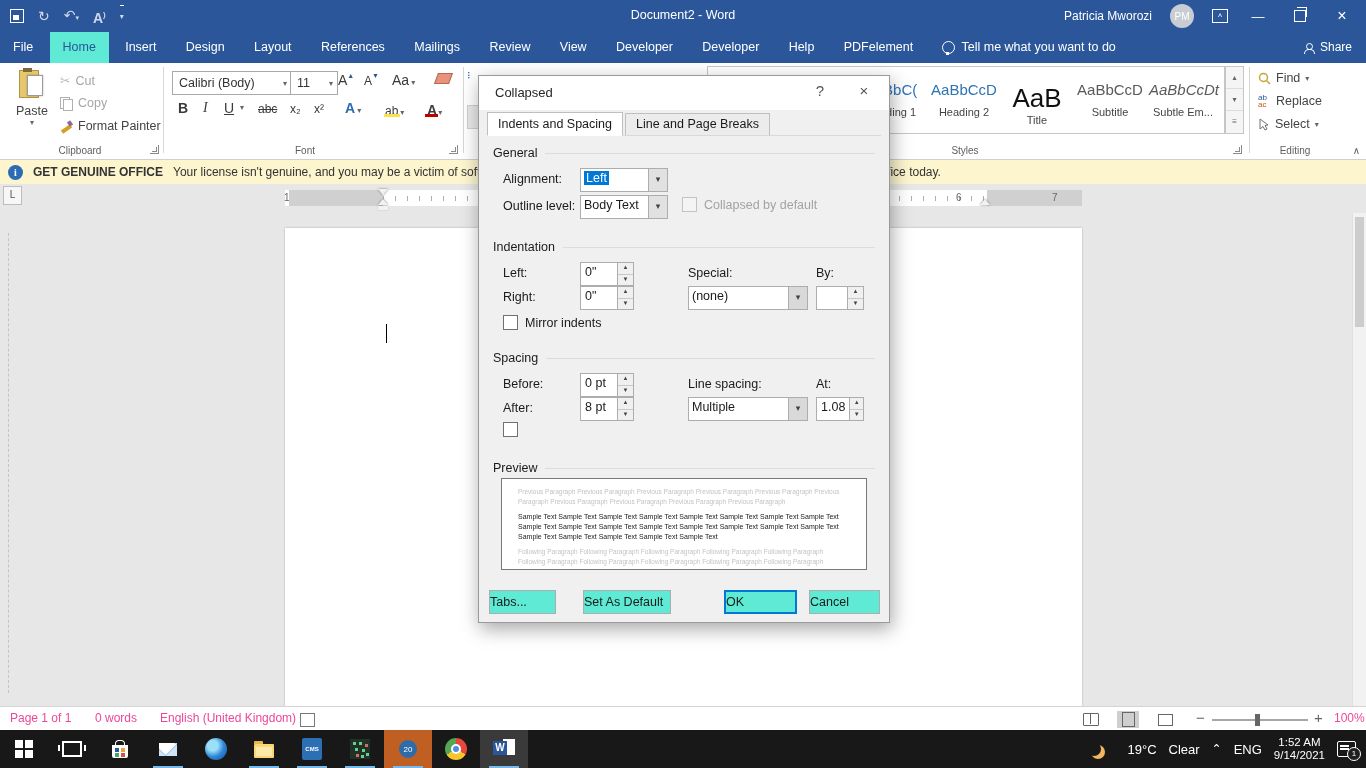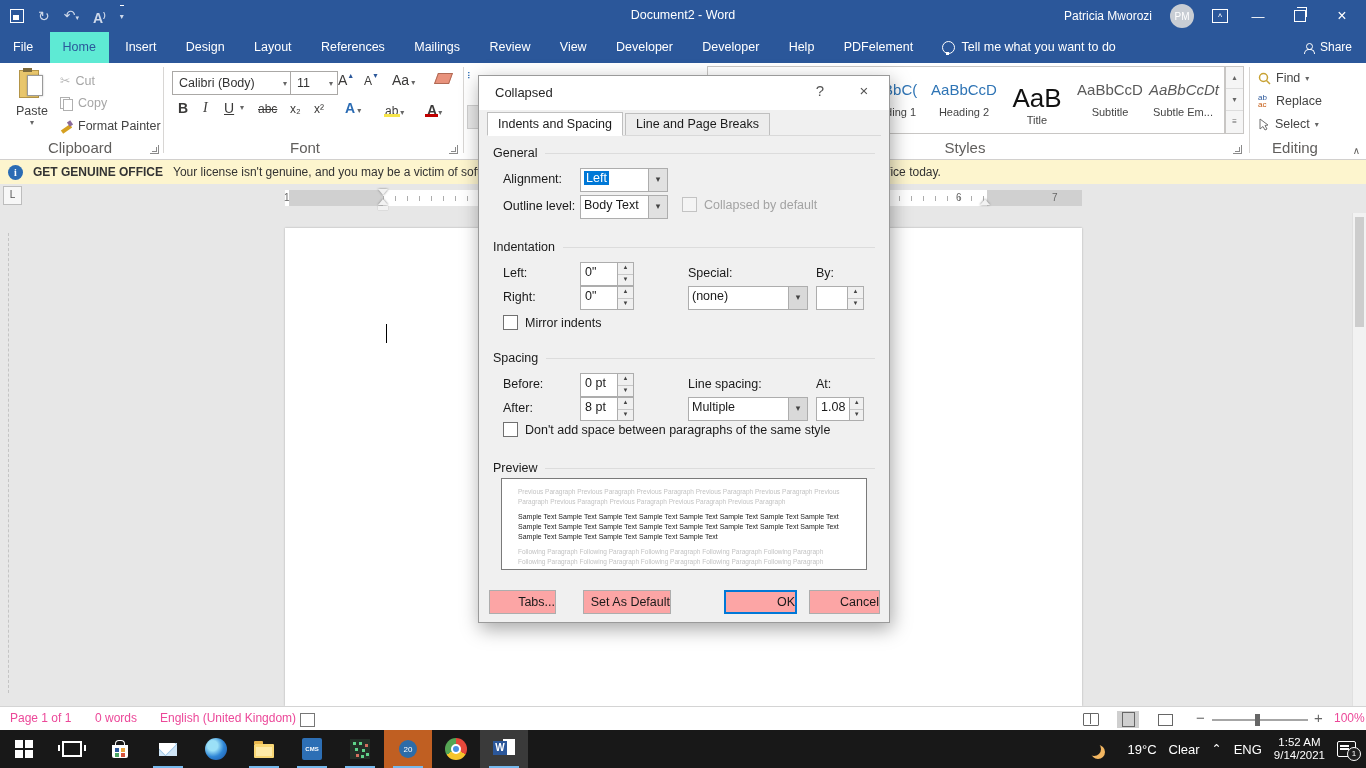--- a/index.html
+++ b/index.html
@@ -26,21 +26,21 @@
   .tellme{display:inline-flex;align-items:center;gap:7px;color:#fff;line-height:31px;padding:0 12px;font-size:12.5px}
   .bulb{width:11px;height:11px;border:1.5px solid #fff;border-radius:50%;position:relative}
   .bulb:after{content:"";position:absolute;left:3px;top:10px;width:3px;height:3px;background:#fff}
   .share{position:absolute;right:14px;top:0;color:#fff;line-height:31px;display:flex;gap:6px;align-items:center}
   .person{width:10px;height:10px;position:relative}
   .person:before{content:"";position:absolute;left:2px;top:0;width:5px;height:5px;border:1px solid #fff;border-radius:50%}
   .person:after{content:"";position:absolute;left:0;top:6px;width:9px;height:4px;border:1px solid #fff;border-bottom:none;border-radius:5px 5px 0 0}
   
   .ribbon{position:absolute;left:0;top:63px;width:1366px;height:96px;background:#fff;border-bottom:1px solid #d2d0ce}
   .gdiv{position:absolute;top:4px;height:86px;width:1px;background:#d8d6d4}
-  .glabel{position:absolute;bottom:3px;font-size:15px;color:#605e5c;text-align:center}
+  .glabel{position:absolute;bottom:3px;font-size:10px;color:#605e5c;text-align:center}
   .launcher{position:absolute;bottom:5px;width:8px;height:8px;border-right:1px solid #8a8a8a;border-bottom:1px solid #8a8a8a}
   .launcher:after{content:"";position:absolute;right:1px;bottom:1px;width:4px;height:4px;border-right:1px solid #8a8a8a;border-bottom:1px solid #8a8a8a;transform:rotate(-0deg)}
   .rbtn{font-size:12.5px;color:#444;display:flex;align-items:center;gap:5px}
   .dis{color:#a6a6a6}
   .combo{position:absolute;height:22px;border:1px solid #aaa8a6;background:#fff;display:flex;align-items:center;font-size:12.5px;color:#333;padding-left:6px;justify-content:space-between}
   .car{color:#666;font-size:8px;padding:0 4px}
   .fbtn{position:absolute;font-size:14px;color:#3b3a39}
   .bar{display:inline-block;width:14px;height:3px;vertical-align:-2px;margin-left:-15px}
   .stile{position:absolute;top:4px;width:68px;height:60px;text-align:center}
   .stile .samp{font-size:15px;margin-top:10px;white-space:nowrap}
@@ -100,21 +100,21 @@
   .spin .btns{width:15px;border-left:1px solid #adadad;display:flex;flex-direction:column}
   .spin .btns span{flex:1;background:#f0f0f0;font-size:6px;line-height:9px;text-align:center;color:#444}
   .spin .btns span + span{border-top:1px solid #c8c8c8}
   .chk{position:absolute;display:flex;align-items:center;gap:7px;font-size:12.5px}
   .box{width:13px;height:13px;border:1px solid #707070;background:#fff}
   .chk.grayed{color:#a3a3a3}.chk.grayed .box{border-color:#c3c3c3;background:#f4f4f4}
   .pbox{position:absolute;left:22px;right:22px;top:402px;height:92px;background:#fff;border:1px solid #7a7a7a;overflow:hidden;padding:8px 16px;box-sizing:border-box}
   .pgray{color:#c3c3c3;font-size:6.5px;line-height:10px}
   .pblack{color:#1a1a1a;font-size:7px;line-height:10px;margin-top:5px}
   .pgray.f{margin-top:5px}
-  .dbtn{position:absolute;top:514px;height:24px;background:#fca5a5;border:1px solid #adadad;font-size:12.5px;color:#1a1a1a;text-align:right;line-height:22px;box-sizing:border-box}
+  .dbtn{position:absolute;top:514px;height:24px;background:#5eead4;border:1px solid #adadad;font-size:12.5px;color:#1a1a1a;text-align:left;line-height:22px;box-sizing:border-box}
   .dbtn.def{border:2px solid #0078d7;line-height:20px}
   
   .status{position:absolute;left:0;top:706px;width:1366px;height:24px;background:#fff;border-top:1px solid #d4d4d4;color:#444}
   .status .it{position:absolute;top:4px;font-size:12px;color:#ec4899}
   .vicon{position:absolute;top:4px;width:22px;height:17px;text-align:center}
   .vicon .pg{display:inline-block;width:11px;height:13px;border:1px solid #666;margin-top:1px}
   .vicon.sel{background:#cfcfcf}
   .book{display:inline-block;width:14px;height:11px;border:1px solid #666;border-radius:1px;position:relative;margin-top:2px}
   .book:after{content:"";position:absolute;left:6px;top:0;width:1px;height:10px;background:#666}
   .ztrack{position:absolute;top:12px;height:2px;background:#a6a6a6}
@@ -452,21 +452,20 @@
     </div>
     <div class="spin" style="left:337px;top:321px;width:46px">
       <span class="val">1.08</span>
       <span class="btns">
           <span>▲</span>
           <span>▼</span>
         </span>
     </div>
     <div class="chk" style="left:24px;top:346px">
       <span class="box"></span>
-      <span>Don't add space between paragraphs of the same style</span>
     </div>
 
     <div class="sect" style="top:385px">
       <span>Preview</span>
         <span class="hr"></span>
     </div>
     <div class="pbox">
       <div class="pgray">Previous Paragraph Previous Paragraph Previous Paragraph Previous Paragraph Previous Paragraph Previous Paragraph Previous Paragraph Previous Paragraph Previous Paragraph Previous Paragraph</div>
       <div class="pblack">Sample Text Sample Text Sample Text Sample Text Sample Text Sample Text Sample Text Sample Text Sample Text Sample Text Sample Text Sample Text Sample Text Sample Text Sample Text Sample Text Sample Text Sample Text Sample Text Sample Text Sample Text</div>
       <div class="pgray f">Following Paragraph Following Paragraph Following Paragraph Following Paragraph Following Paragraph Following Paragraph Following Paragraph Following Paragraph Following Paragraph Following Paragraph</div>

